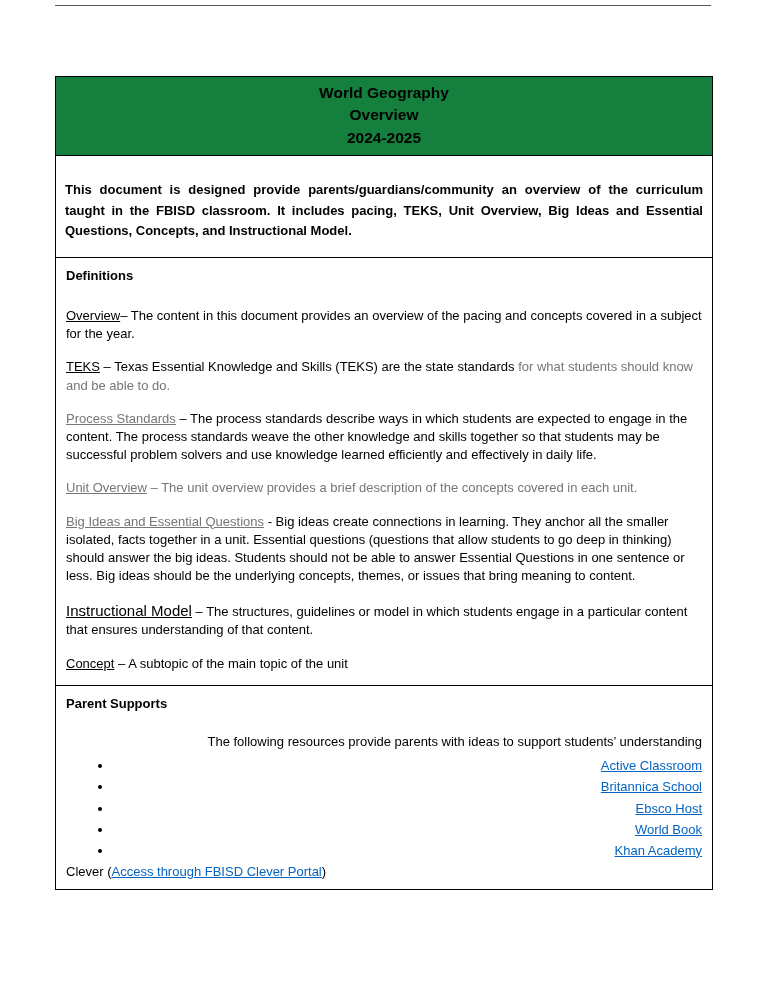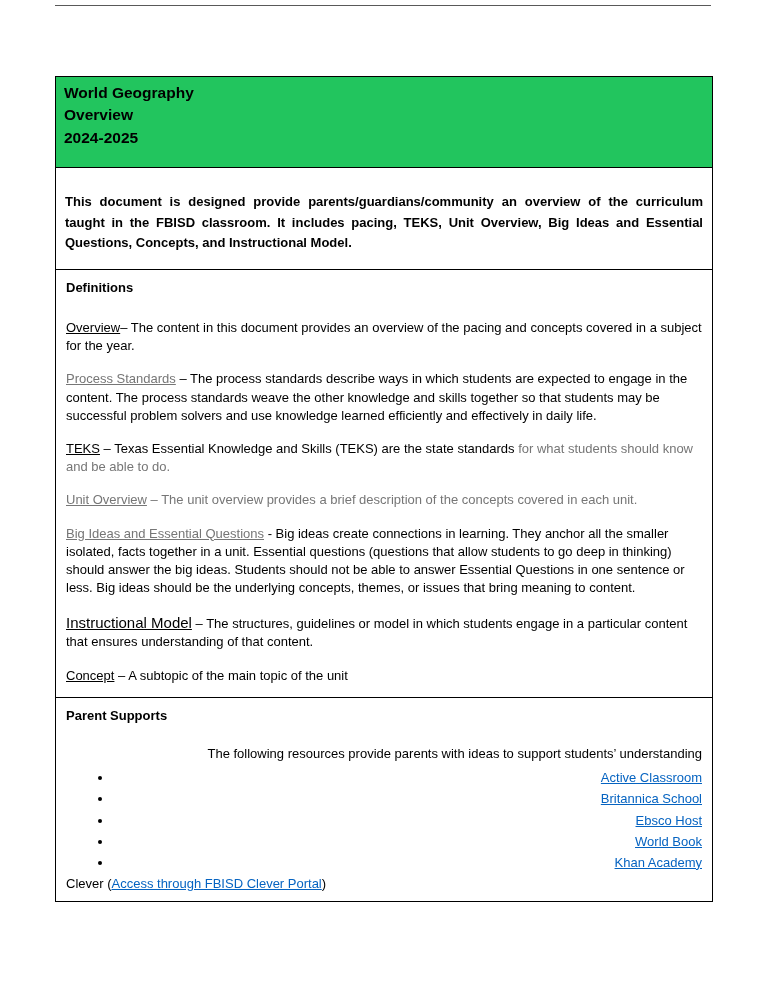--- a/index.html
+++ b/index.html
@@ -68,24 +68,25 @@
   
   .doc-table {
     margin: 70px 55px 0 55px;
     border: 1px solid #000000;
     font-size: 13px;
   }
   .doc-row { border-bottom: 1px solid #000000; }
   .doc-row:last-child { border-bottom: none; }
 
   .title-row {
-    background: #22c55e;
+    background: #15803d;
+    text-align: center;
     font-weight: bold;
     font-size: 15.5px;
-    padding: 5px 8px 18px 8px;
+    padding: 5px 8px 6px 8px;
     line-height: 1.45;
   }
 
   .intro-row {
     padding: 24px 9px 16px 9px;
     font-weight: bold;
     text-align: justify;
     line-height: 1.55;
   }
 
@@ -130,23 +131,23 @@
 
     <div class="doc-row intro-row">
       <span>This document is designed provide parents/guardians/community an overview of the curriculum taught in the FBISD classroom.  It includes pacing, TEKS, Unit Overview, Big Ideas and Essential Questions, Concepts, and Instructional Model.</span>
     </div>
 
     <div class="doc-row section-row">
       <p class="section-heading">Definitions</p>
 
       <p class="def"><span class="term">Overview</span><span>– The content in this document provides an overview of the pacing and concepts covered in a subject for the year.</span></p>
 
+      <p class="def"><span class="term">TEKS</span><span> – Texas Essential Knowledge and Skills (TEKS) are the state standards</span><span class="muted"> for what students should know and be able to do.</span></p>
+
       <p class="def"><span class="term muted">Process Standards</span><span> – The process standards describe ways in which students are expected to engage in the content.  The process standards weave the other knowledge and skills together so that students may be successful problem solvers and use knowledge learned efficiently and effectively in daily life.</span></p>
-
-      <p class="def"><span class="term">TEKS</span><span> – Texas Essential Knowledge and Skills (TEKS) are the state standards</span><span class="muted"> for what students should know and be able to do.</span></p>
 
       <p class="def"><span class="term muted">Unit Overview</span><span class="muted"> – The unit overview provides a brief description of the concepts covered in each unit.</span></p>
 
       <p class="def"><span class="term muted">Big Ideas and Essential Questions</span><span> - Big ideas create connections in learning. They anchor all the smaller isolated, facts together in a unit. Essential questions (questions that allow students to go deep in thinking) should answer the big ideas. Students should not be able to answer Essential Questions in one sentence or less. Big ideas should be the underlying concepts, themes, or issues that bring meaning to content.</span></p>
 
       <p class="def"><span class="term term-lg">Instructional Model</span><span> – The structures, guidelines or model in which students engage in a particular content that ensures understanding of that content.</span></p>
 
       <p class="def"><span class="term">Concept</span><span> – A subtopic of the main topic of the unit</span></p>
     </div>
 

